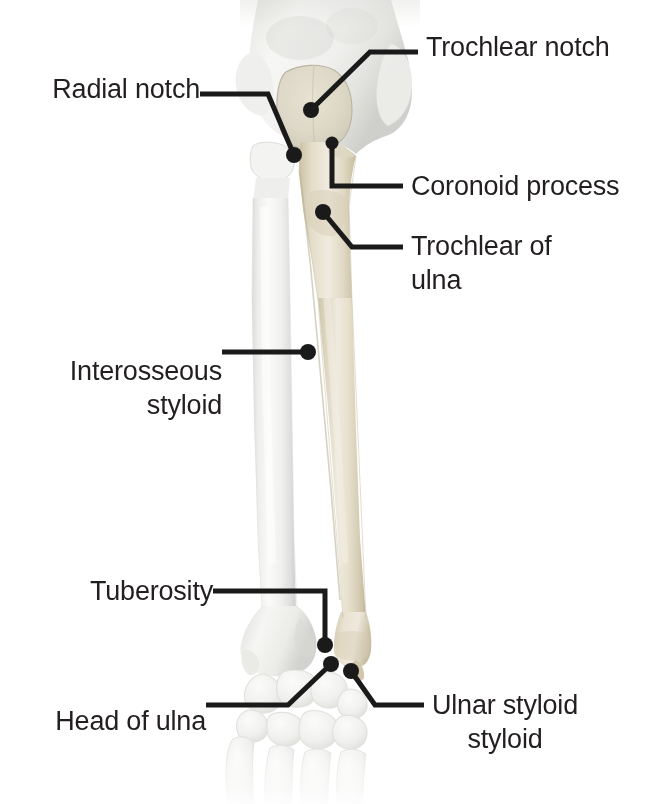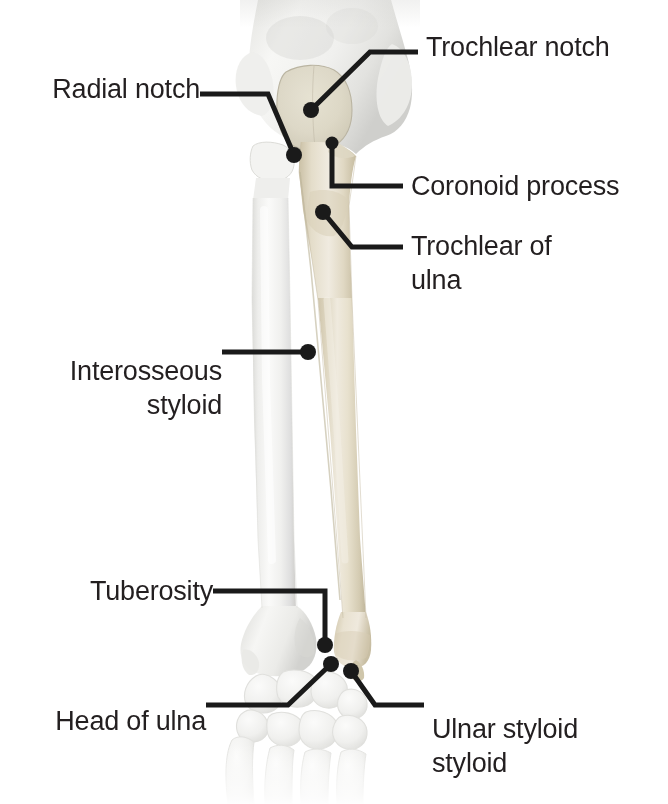--- a/index.html
+++ b/index.html
@@ -307,15 +307,15 @@
   <div class="label-text label-right" style="left:411px; top:169px;">Coronoid process</div>
 
   <div class="label-text label-right" style="left:411px; top:229px;"><span>Trochlear of</span><br><span>ulna</span></div>
 
   <div class="label-text label-left" style="left:34px; top:324px; width:188px;margin-top:30px;"><span>Interosseous</span><br><span>styloid</span></div>
 
   <div class="label-text label-left" style="left:18px; top:574px; width:195px;"><span>Tuberosity</span><br></div>
 
   <div class="label-text label-left" style="left:32px; top:688px; width:174px;margin-top:16px;">Head of ulna</div>
 
-  <div class="label-text label-right" style="left:432px; top:712px;"><span>Ulnar styloid</span><br><span>styloid</span></div>
+  <div class="label-text label-right" style="left:432px; top:688px;text-align:center;"><span>Ulnar styloid</span><br><span>styloid</span></div>
 
 </div>
 
 </body></html>

